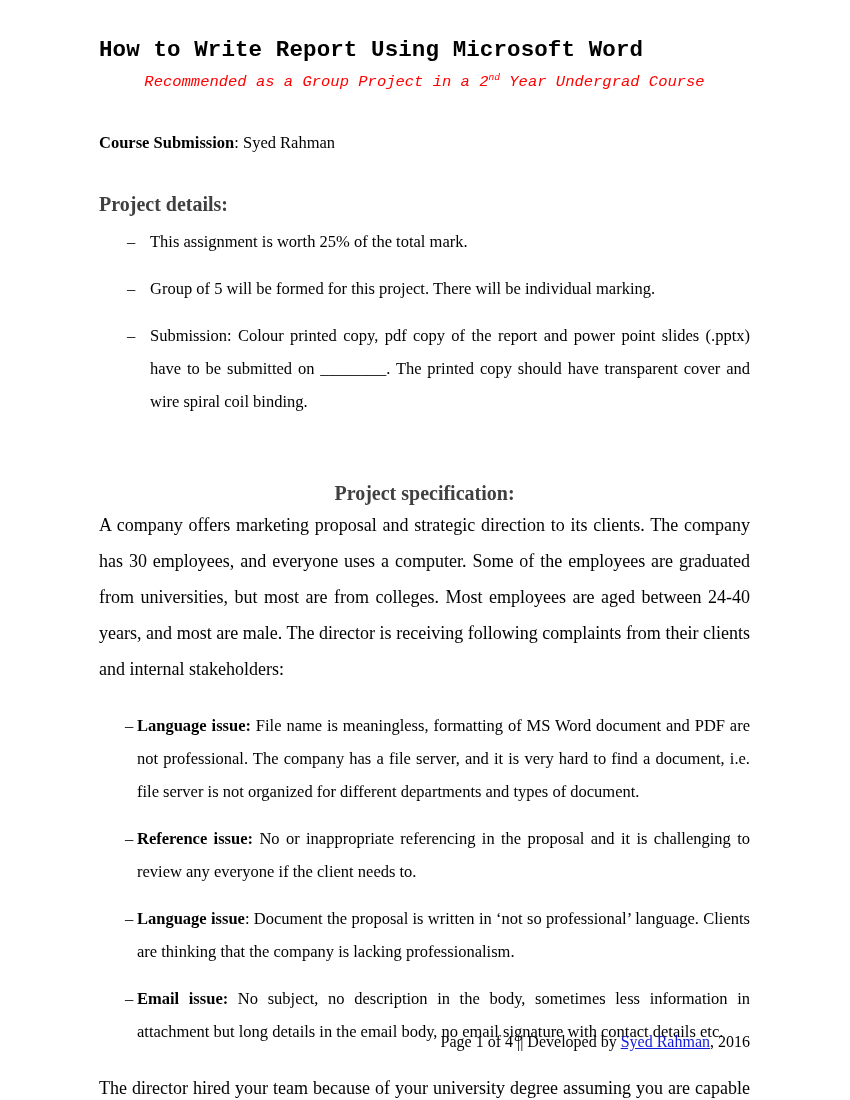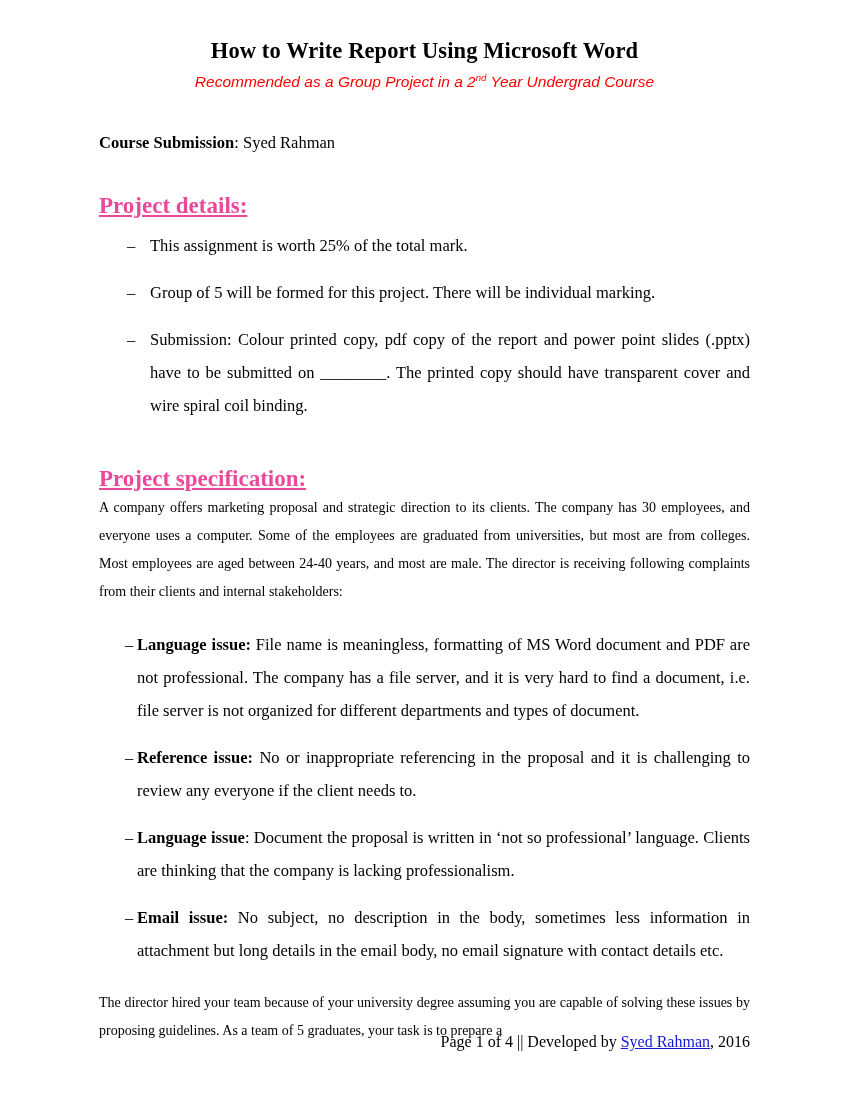--- a/index.html
+++ b/index.html
@@ -26,31 +26,31 @@
 
   .content {
     position: absolute;
     left: 99px;
     top: 38px;
     width: 651px;
   }
 
   
   .doc-title {
-    font-family: Liberation Serif, serif;
+    font-family: Liberation Mono, monospace;
     font-weight: bold;
     font-size: 22.5px;
     line-height: 1.15;
-    text-align: center;
+    text-align: left;
     color: #000000;
     margin: 0;
     letter-spacing: 0.1px;
   }
   .doc-subtitle {
-    font-family: Liberation Sans, sans-serif;
+    font-family: Liberation Mono, monospace;
     font-style: italic;
     font-weight: normal;
     font-size: 15.5px;
     line-height: 1.2;
     text-align: center;
     color: #FF0000;
     margin: 9px 0 0 0;
   }
   .doc-subtitle sup {
     font-size: 0.62em;
@@ -79,29 +79,28 @@
     left: 300px;
     top: 0;
     white-space: nowrap;
   }
   .blank-line {
     letter-spacing: -0.5px;
   }
 
   
   .section-heading {
-    font-size: 23px;
+    font-size: 20px;
     font-weight: bold;
-    color: #ec4899;
+    color: #404040;
     margin: 0;
     line-height: 1.2;
-    text-decoration: underline;
   }
   .heading-details { margin-top: 38px; }
-  .heading-spec { margin-top: 43px; }
+  .heading-spec { margin-top: 63px; text-align: center; }
 
   
   .dash-list {
     margin: 9px 0 0 0;
     padding: 0;
     list-style: none;
   }
   .dash-list li {
     position: relative;
     padding-left: 51px;
@@ -113,21 +112,21 @@
   }
   .dash-list li:last-child { margin-bottom: 0; }
   .dash-list li .dash {
     position: absolute;
     left: 28px;
     top: 0;
   }
 
   
   .body-para {
-    font-size: 14px;
+    font-size: 18px;
     line-height: 2.0;
     text-align: justify;
     text-justify: inter-word;
     margin: 0;
   }
   .spec-intro { margin-top: 2px; }
 
   
   .issue-list {
     margin: 22px 0 0 0;

